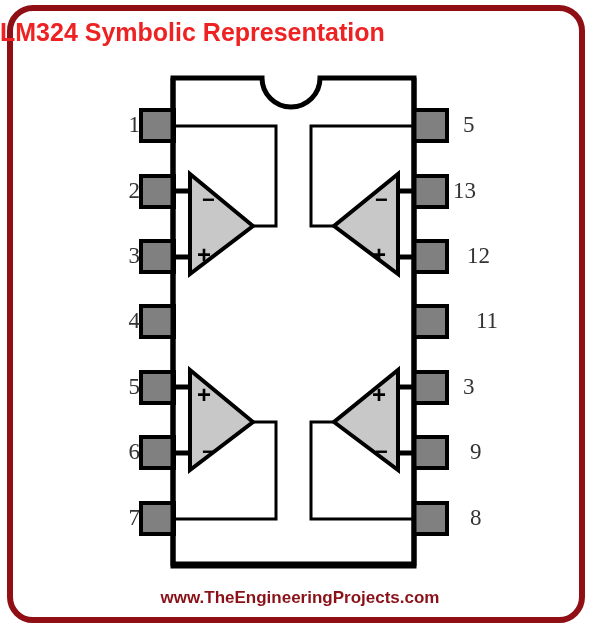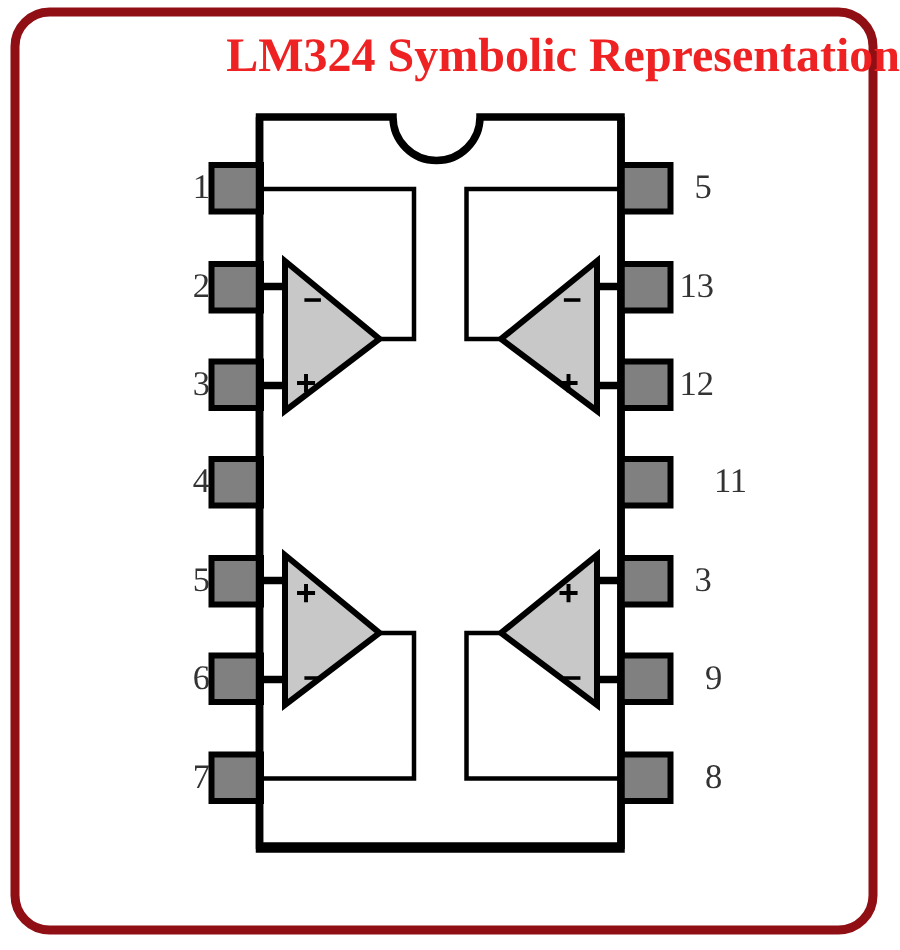--- a/index.html
+++ b/index.html
@@ -25,24 +25,24 @@
     border: 6px solid #8f0f14;
     border-radius: 26px;
     box-sizing: border-box;
     background: #ffffff;
   }
   #title {
     position: absolute;
     left: 0;
     top: 18px;
     width: 600px;
-    text-align: right;
-    font-family: Liberation Serif, serif;
+    text-align: left;
+    font-family: Liberation Sans, sans-serif;
     font-weight: bold;
-    font-size: 32px;
+    font-size: 25px;
     letter-spacing: 0px;
     color: #ee2222;
     white-space: nowrap;
   }
   #footer {
     position: absolute;
     left: 0;
     top: 588px;
     width: 600px;
     text-align: center;
@@ -156,20 +156,21 @@
   <div class="pin-label left" style="left:100px; top:113px;">1</div>
   <div class="pin-label left" style="left:100px; top:179px;">2</div>
   <div class="pin-label left" style="left:100px; top:244px;">3</div>
   <div class="pin-label left" style="left:100px; top:309px;">4</div>
   <div class="pin-label left" style="left:100px; top:375px;">5</div>
   <div class="pin-label left" style="left:100px; top:440px;">6</div>
   <div class="pin-label left" style="left:100px; top:506px;">7</div>
 
   <div class="pin-label right" style="left:463px; top:113px;">5</div>
   <div class="pin-label right" style="left:453px; top:179px;">13</div>
-  <div class="pin-label right" style="left:453px; top:244px;">12</div>
+  <div class="pin-label right" style="left:467px; top:244px;">12</div>
   <div class="pin-label right" style="left:463px; top:309px;text-align:center;">11</div>
   <div class="pin-label right" style="left:463px; top:375px;">3</div>
   <div class="pin-label right" style="left:470px; top:440px;">9</div>
   <div class="pin-label right" style="left:470px; top:506px;">8</div>
 
+  <div id="footer">www.TheEngineeringProjects.com</div>
 
 </div>
 
 </body></html>

